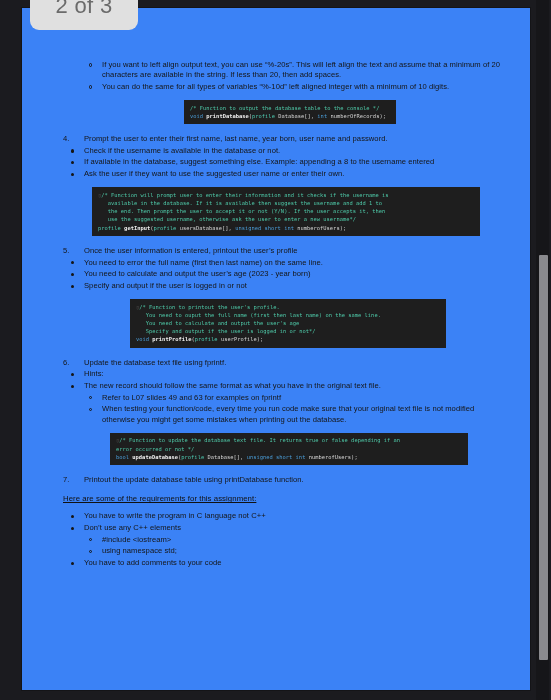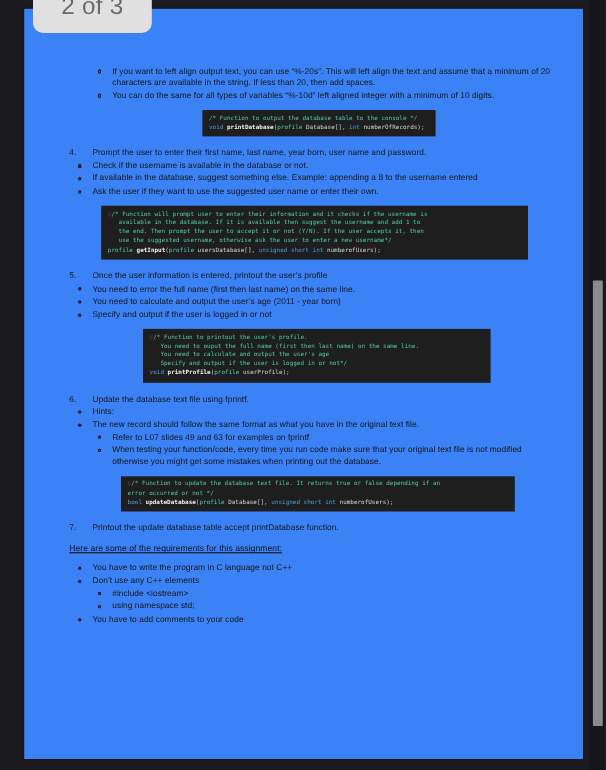--- a/index.html
+++ b/index.html
@@ -199,21 +199,21 @@
         <li class="num">
           <span class="mark">5.</span>
           <span class="txt">Once the user information is entered, printout the user’s profile</span>
         </li>
         <li class="bul">
           <span class="mark"></span>
           <span class="txt">You need to error the full name (first then last name) on the same line.</span>
         </li>
         <li class="bul">
           <span class="mark"></span>
-          <span class="txt">You need to calculate and output the user’s age (2011 - year born)</span>
+          <span class="txt">You need to calculate and output the user’s age (2023 - year born)</span>
         </li>
         <li class="bul">
           <span class="mark"></span>
           <span class="txt">Specify and output if the user is logged in or not</span>
         </li>
       </ul>
 
       <div class="codeblock cb3"><span class="bar">▯</span><span class="cm">/* Function to printout the user's profile.</span>
 <span class="cm">   You need to ouput the full name (first then last name) on the same line.</span>
 <span class="cm">   You need to calculate and output the user's age</span>
@@ -243,21 +243,21 @@
         </li>
       </ul>
 
       <div class="codeblock cb4"><span class="bar">▯</span><span class="cm">/* Function to update the database text file. It returns true or false depending if an</span>
 <span class="cm">error occurred or not */</span>
 <span class="kw">bool</span><span class="fn"> updateDatabase</span><span class="pn">(</span><span class="ty">profile</span><span class="pl"> Database[], </span><span class="kw">unsigned short int</span><span class="pl"> numberofUsers);</span></div>
 
       <ul class="lvl">
         <li class="num">
           <span class="mark">7.</span>
-          <span class="txt">Printout the update database table accept printDatabase function.</span>
+          <span class="txt">Printout the update database table using printDatabase function.</span>
         </li>
       </ul>
 
       <h3 class="section-head">Here are some of the requirements for this assignment:</h3>
 
       <ul class="lvl">
         <li class="bul">
           <span class="mark"></span>
           <span class="txt">You have to write the program in C language not C++</span>
         </li>

